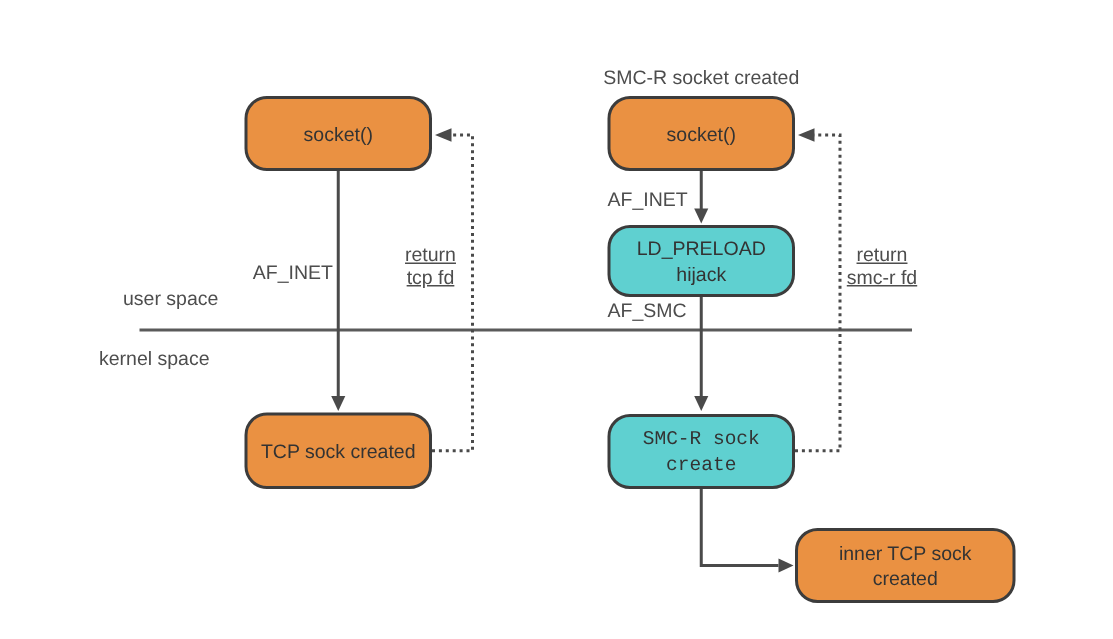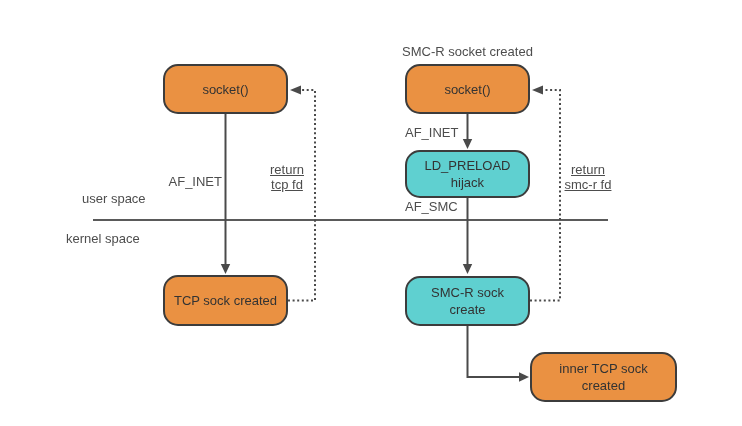--- a/index.html
+++ b/index.html
@@ -56,21 +56,21 @@
   .l-user   { left: 82px;  top: 192px; }
   .l-kernel { left: 66px;  top: 232px; }
   .l-afinet-right { left: 405px; top: 126px; }
   .l-afsmc        { left: 405px; top: 200px; }
   .l-return-smcr  { left: 558px; top: 162px; width: 60px; }
 
   .n-tcp-socket   { left: 163px; top: 64px;  width: 125px; height: 50px; }
   .n-smc-socket   { left: 405px; top: 64px;  width: 125px; height: 50px; }
   .n-ldpreload    { left: 405px; top: 150px; width: 125px; height: 48px; }
   .n-tcp-created  { left: 163px; top: 275px; width: 125px; height: 51px; }
-  .n-smc-create   { left: 405px; top: 276px; width: 125px; height: 50px; }
+  .n-smc-create   { left: 405px; top: 276px; width: 125px; height: 50px; font-family: Liberation Mono, monospace; }
   .n-inner-tcp    { left: 530px; top: 352px; width: 147px; height: 50px; }
 </style>
 </head>
 <body>
 
 <div class="canvas">
 
   <svg class="wires" viewBox="0 0 742 426">
 
     <line class="divider-line" x1="93" y1="220" x2="608" y2="220"></line>

